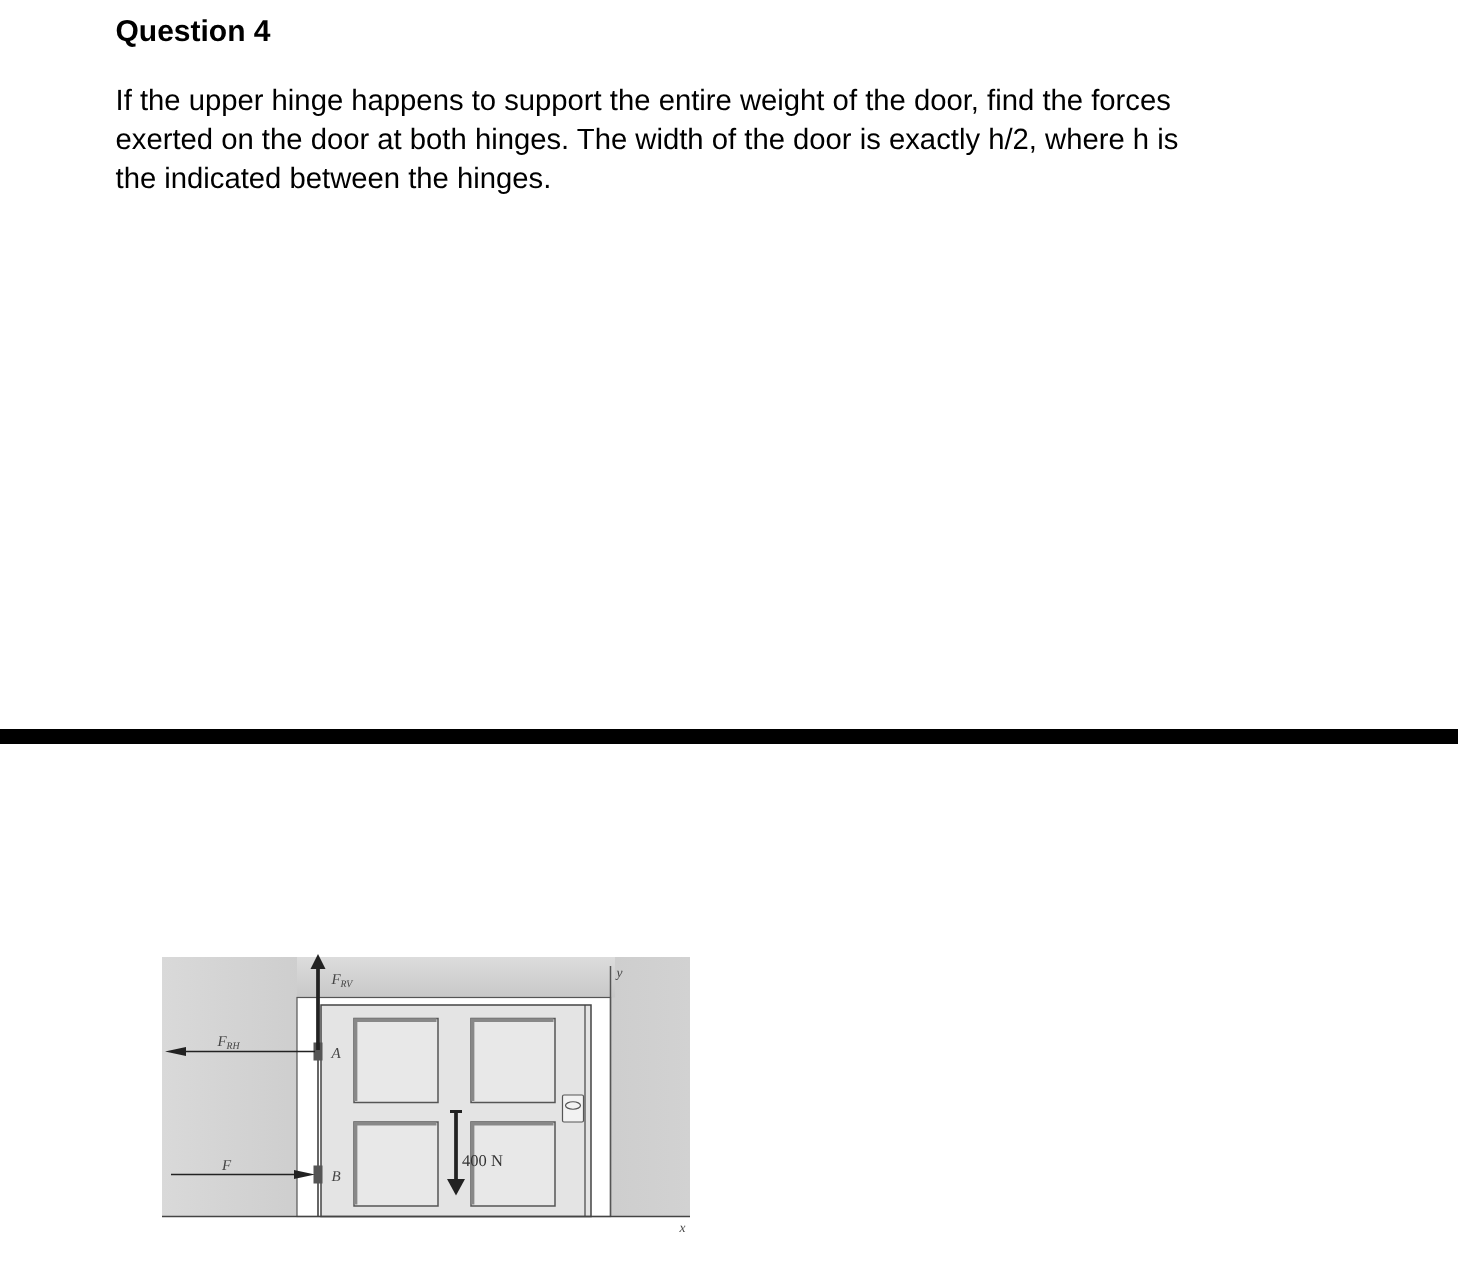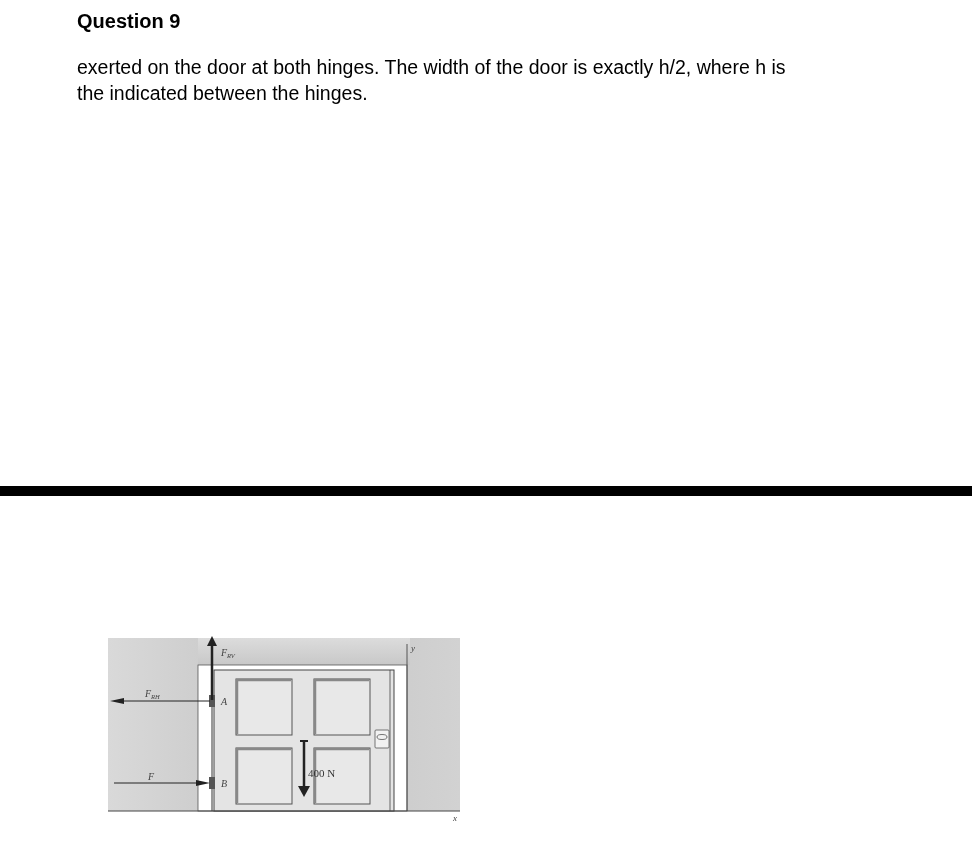--- a/index.html
+++ b/index.html
@@ -10,23 +10,24 @@
   .q-body span { display: block; white-space: nowrap; }
   .divider { position: absolute; left: 0; top: 486px; width: 972px; height: 10px; background: #000; }
   .figure { position: absolute; left: 100px; top: 630px; width: 370px; height: 200px; }
   .figure svg { width: 370px; height: 200px; display: block; }
   .fig-label { font-family: "Liberation Serif", serif; font-style: italic; fill: #444; }
   .fig-text { font-family: "Liberation Serif", serif; fill: #333; }
 </style>
 </head>
 <body>
 
-<div class="q-title">Question 9</div>
+<div class="q-title">Question 4</div>
 
 <div class="q-body">
+  <span>If the upper hinge happens to support the entire weight of the door, find the forces</span>
   <span>exerted on the door at both hinges. The width of the door is exactly h/2, where h is</span>
   <span>the indicated between the hinges.</span>
 </div>
 
 <div class="divider"></div>
 
 <div class="figure">
   <svg viewBox="0 0 370 200" xmlns="http://www.w3.org/2000/svg">
     <defs>
       <linearGradient id="wallG" x1="0" y1="0" x2="1" y2="0">

